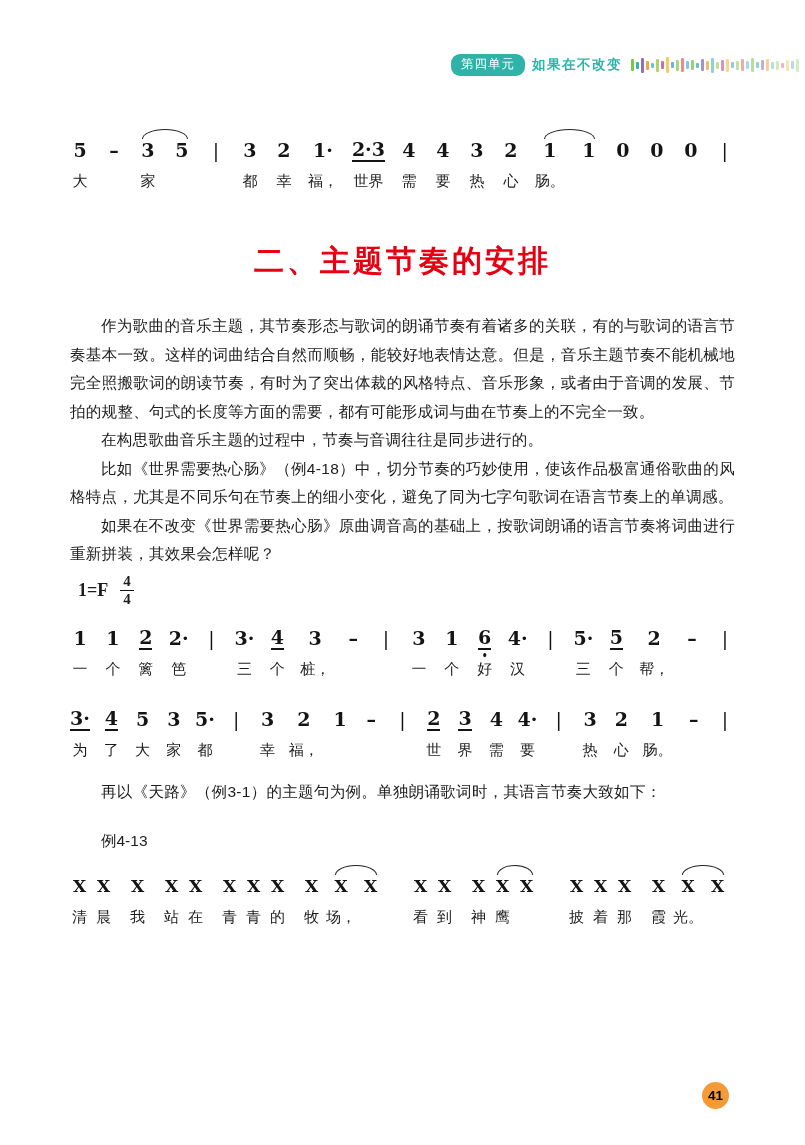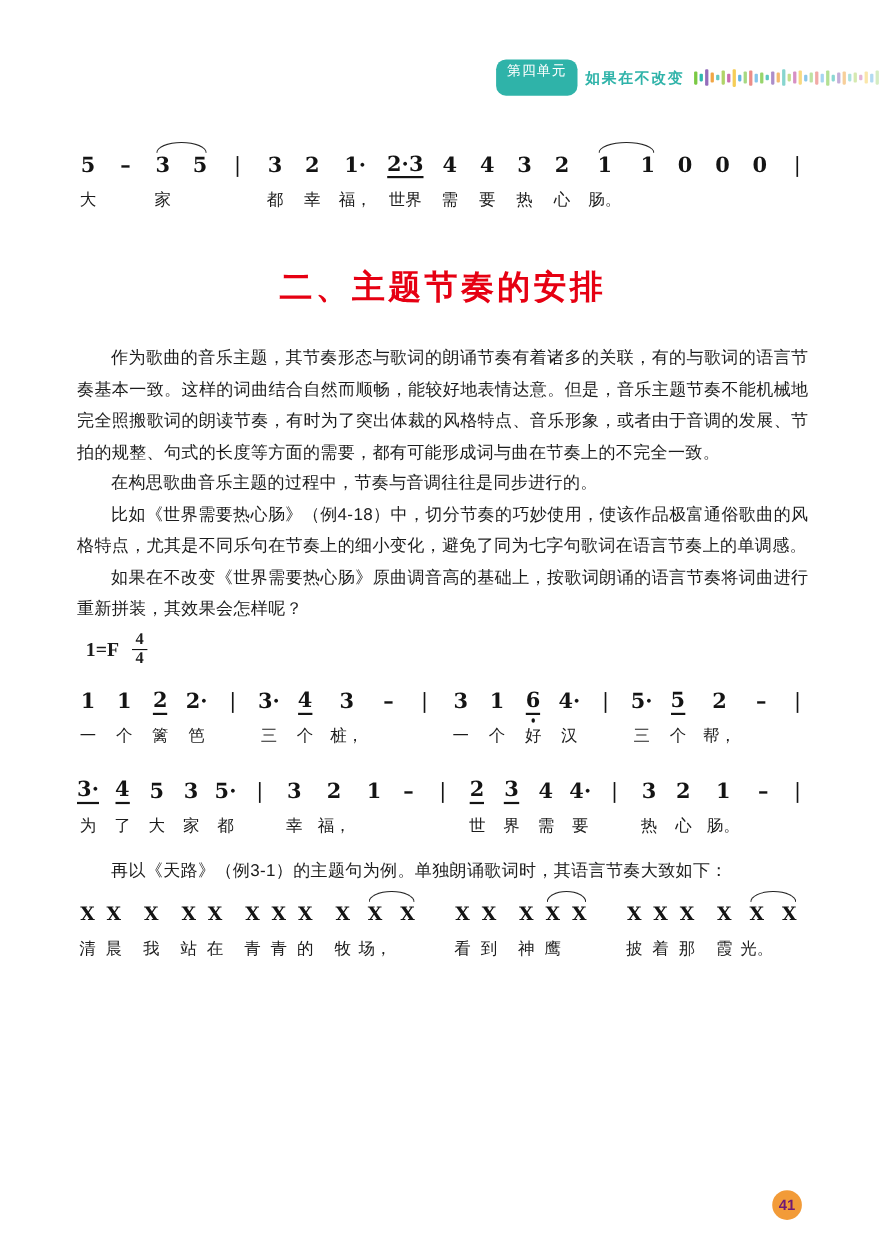--- a/index.html
+++ b/index.html
@@ -7,21 +7,21 @@
   .page {
     width:805px; height:1145px; position:relative; margin:0 auto;
     background:#fff; overflow:hidden; color:#1c1c1c;
     font-family:"Liberation Sans", sans-serif;
   }
 
   
   .header { position:absolute; top:54px; right:0; display:flex; align-items:center; }
   .unit-badge {
     background:var(--accent,#2fb3a9); color:#fff; font-size:12.5px;
-    padding:2px 10px 14px; border-radius:9px; letter-spacing:1px;
+    padding:2px 10px 3px; border-radius:9px; letter-spacing:1px;
   }
   .unit-title { color:var(--accent,#2fb3a9); font-size:13.5px; font-weight:bold; margin:0 9px 0 7px; letter-spacing:1.5px; }
   .eq { display:flex; align-items:center; height:20px; margin-right:4px; }
   .eq i { display:block; width:3px; margin-right:2px; border-radius:1px; }
 
   
   .content { position:absolute; top:126px; left:70px; right:70px; }
 
   .heading {
     text-align:center; color:var(--red,#e60012); font-size:30px; font-weight:bold;
@@ -68,21 +68,21 @@
   .slur {
     position:absolute; top:-9px; height:10px;
     border:1.6px solid #222; border-bottom:none;
     border-radius:50% 50% 0 0 / 100% 100% 0 0;
     pointer-events:none;
   }
 
   
   .page-num {
     position:absolute; right:76px; bottom:36px; width:27px; height:27px;
-    border-radius:50%; background:var(--badge,#f29b38); color:#701a75;
+    border-radius:50%; background:var(--badge,#f29b38); color:#000000;
     font-size:13.5px; font-weight:bold; display:flex; align-items:center; justify-content:center;
   }
 </style>
 </head>
 <body>
 
 <div class="page">
 
   <div class="header">
     <span class="unit-badge">第四单元</span>
@@ -389,20 +389,21 @@
           <span class="lyric"></span>
         </div>
         <div class="ncell bar">
           <span class="note">|</span>
           <span class="lyric"></span>
         </div>
       </div>
 
     <p class="body-text tianlu">再以《天路》（例3-1）的主题句为例。单独朗诵歌词时，其语言节奏大致如下：</p>
 
+    <p class="example-label">例4-13</p>
 
     <div class="notation xline">
         <div class="ncell">
           <span class="note">X</span>
           <span class="lyric">清</span>
         </div>
         <div class="ncell">
           <span class="note">X</span>
           <span class="lyric">晨</span>
         </div>

